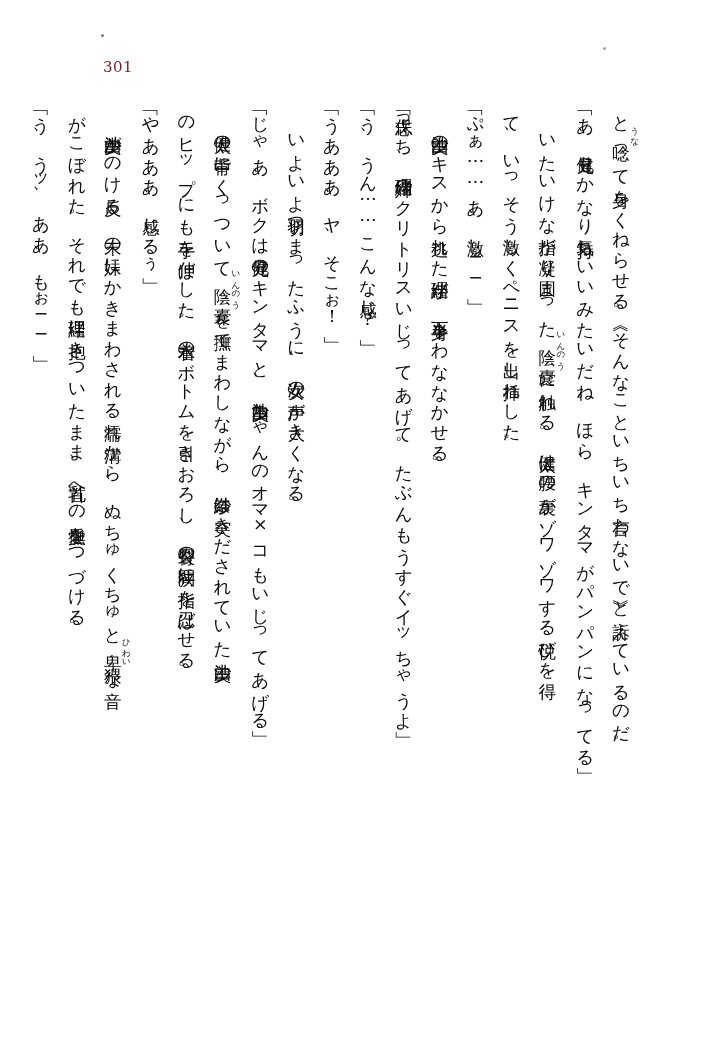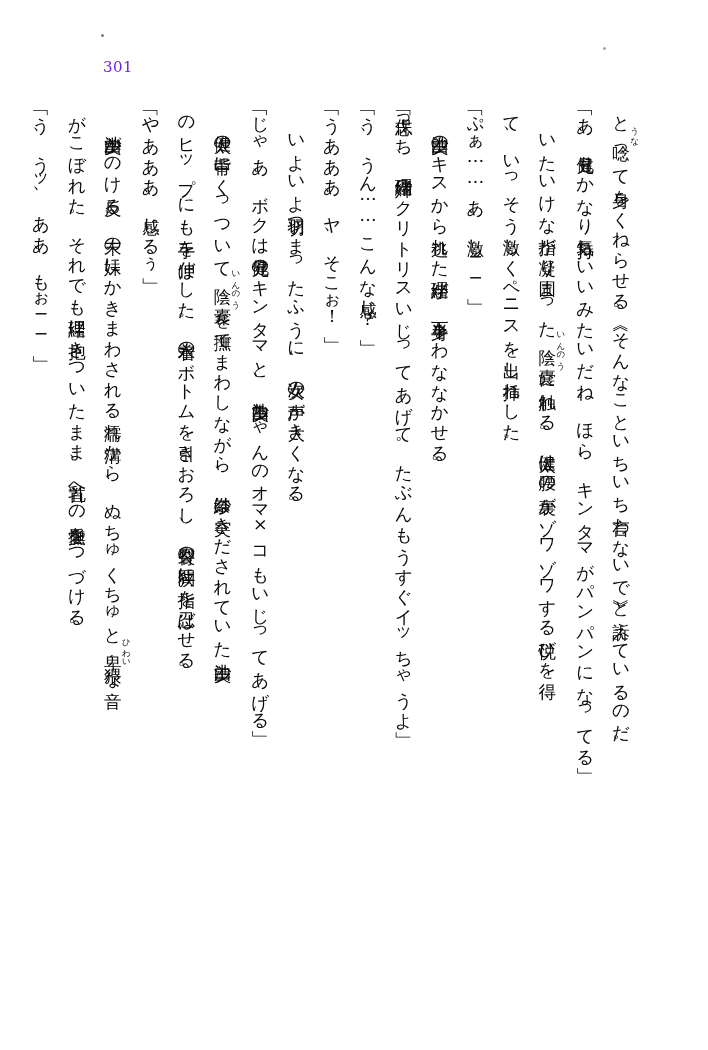--- a/index.html
+++ b/index.html
@@ -26,21 +26,21 @@
   }
 
   
   .page-number {
     position: absolute;
     left: 103px;
     top: 58px;
     font-size: 15px;
     font-family: "DejaVu Serif", "Liberation Serif", serif;
     letter-spacing: 0.5px;
-    color: #6d28d9;
+    color: #7f1d1d;
     text-align: center;
   }
 
   
   .speck {
     position: absolute;
     background: #7a7a7a;
     border-radius: 50%;
   }
   .speck.a { left: 101px; top: 34px; width: 3px; height: 3px; }

